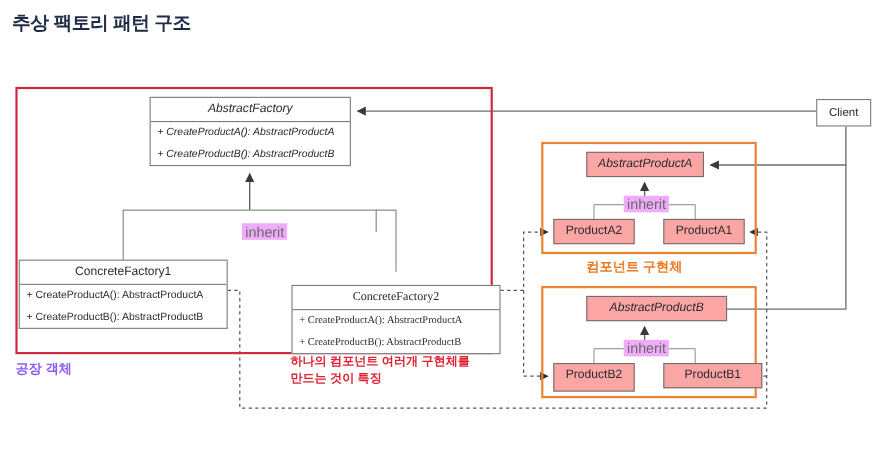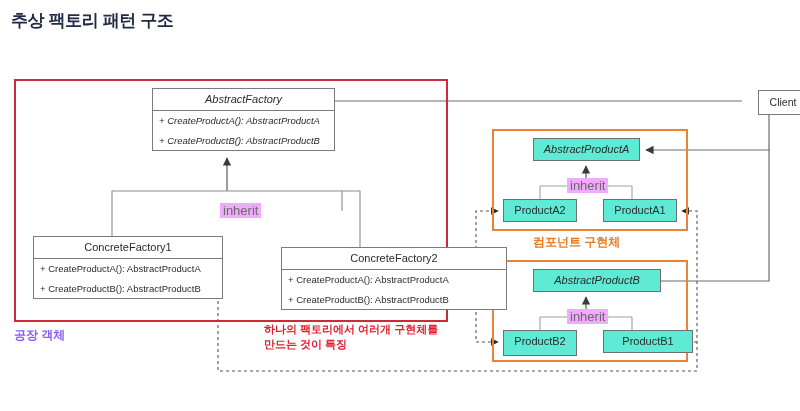--- a/index.html
+++ b/index.html
@@ -39,21 +39,20 @@
     white-space: nowrap;
   }
 
   
   .uml-box {
     position: absolute;
     box-sizing: border-box;
     background: #ffffff;
     border: 1px solid #7b7b7b;
     z-index: 5;
-    margin-left: 16px;
   }
   .uml-title {
     box-sizing: border-box;
     width: 100%;
     text-align: center;
     color: #2b2b2b;
     white-space: nowrap;
     overflow: hidden;
   }
   .uml-title.italic { font-style: italic; }
@@ -81,40 +80,40 @@
     font-size: 11px; line-height: 21px; height: 21px;
   }
   #box-abstract-factory .uml-attr {
     font-size: 9.5px; line-height: 20px; height: 20px;
   }
 
   #box-concrete-1 {
     left: 17px; top: 236px; width: 190px; height: 63px;
   }
   #box-concrete-2 {
-    left: 265px; top: 247px; width: 226px; height: 63px;
+    left: 265px; top: 259px; width: 190px; height: 63px; font-family: Liberation Serif, serif;
   }
   #box-concrete-1 .uml-title, #box-concrete-2 .uml-title {
     font-size: 11px; line-height: 21px; height: 21px; font-style: normal;
   }
   #box-concrete-1 .uml-attr, #box-concrete-2 .uml-attr {
     font-size: 9.5px; line-height: 20px; height: 20px; font-style: normal;
   }
 
   #box-client {
     left: 742px; top: 90px; width: 50px; height: 25px;
   }
   #box-client .uml-title {
     font-size: 10.5px; line-height: 23px; height: 23px; font-style: normal;
   }
 
   .simple-box {
     position: absolute;
     box-sizing: border-box;
-    background: #5eead4;
+    background: #fca5a5;
     border: 1px solid #6f6f6f;
     text-align: center;
     color: #2b2b2b;
     z-index: 5;
     white-space: nowrap;
     overflow: hidden;
   }
   #box-abstract-product-a {
     left: 533px; top: 138px; width: 107px; height: 23px;
     font-size: 11px; line-height: 21px; font-style: italic;
@@ -283,17 +282,17 @@
 
   <div class="simple-box" id="box-abstract-product-b">AbstractProductB</div>
   <div class="simple-box" id="box-product-b2">ProductB2</div>
   <div class="simple-box" id="box-product-b1">ProductB1</div>
 
   <div class="edge-label" id="label-inherit-factory">inherit</div>
   <div class="edge-label" id="label-inherit-a">inherit</div>
   <div class="edge-label" id="label-inherit-b">inherit</div>
 
   <div class="anno" id="anno-factory">공장 객체</div>
-  <div class="anno" id="anno-note">하나의 팩토리에서 여러개 구현체를
+  <div class="anno" id="anno-note">하나의 컴포넌트 여러개 구현체를
 만드는 것이 특징</div>
   <div class="anno" id="anno-component">컴포넌트 구현체</div>
 
 </div>
 
 </body></html>

